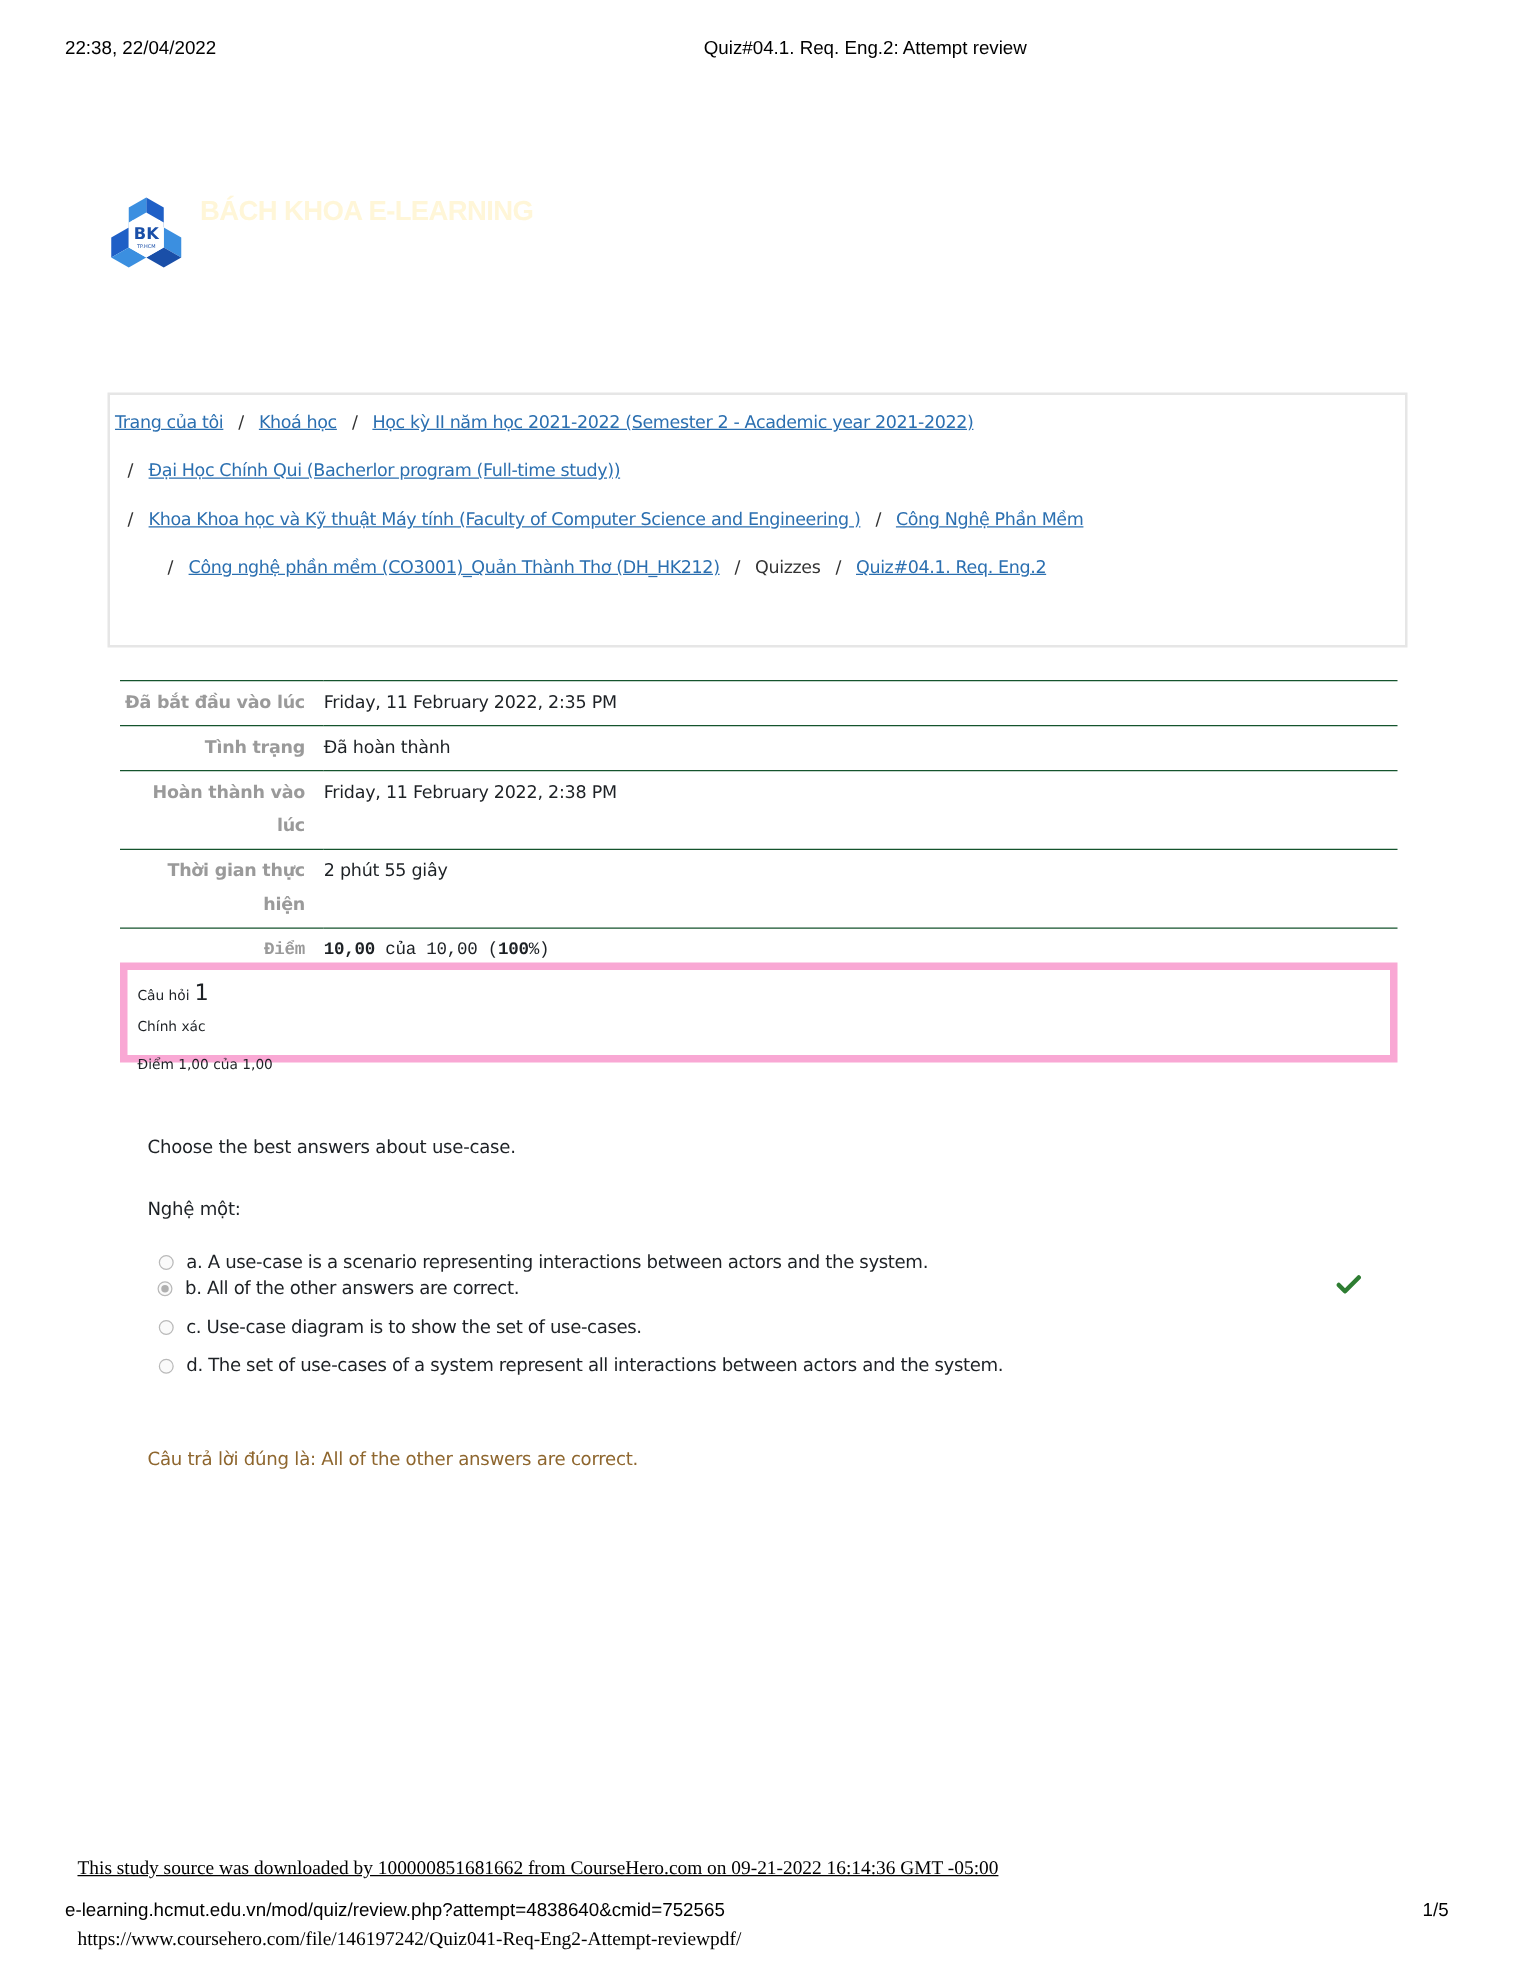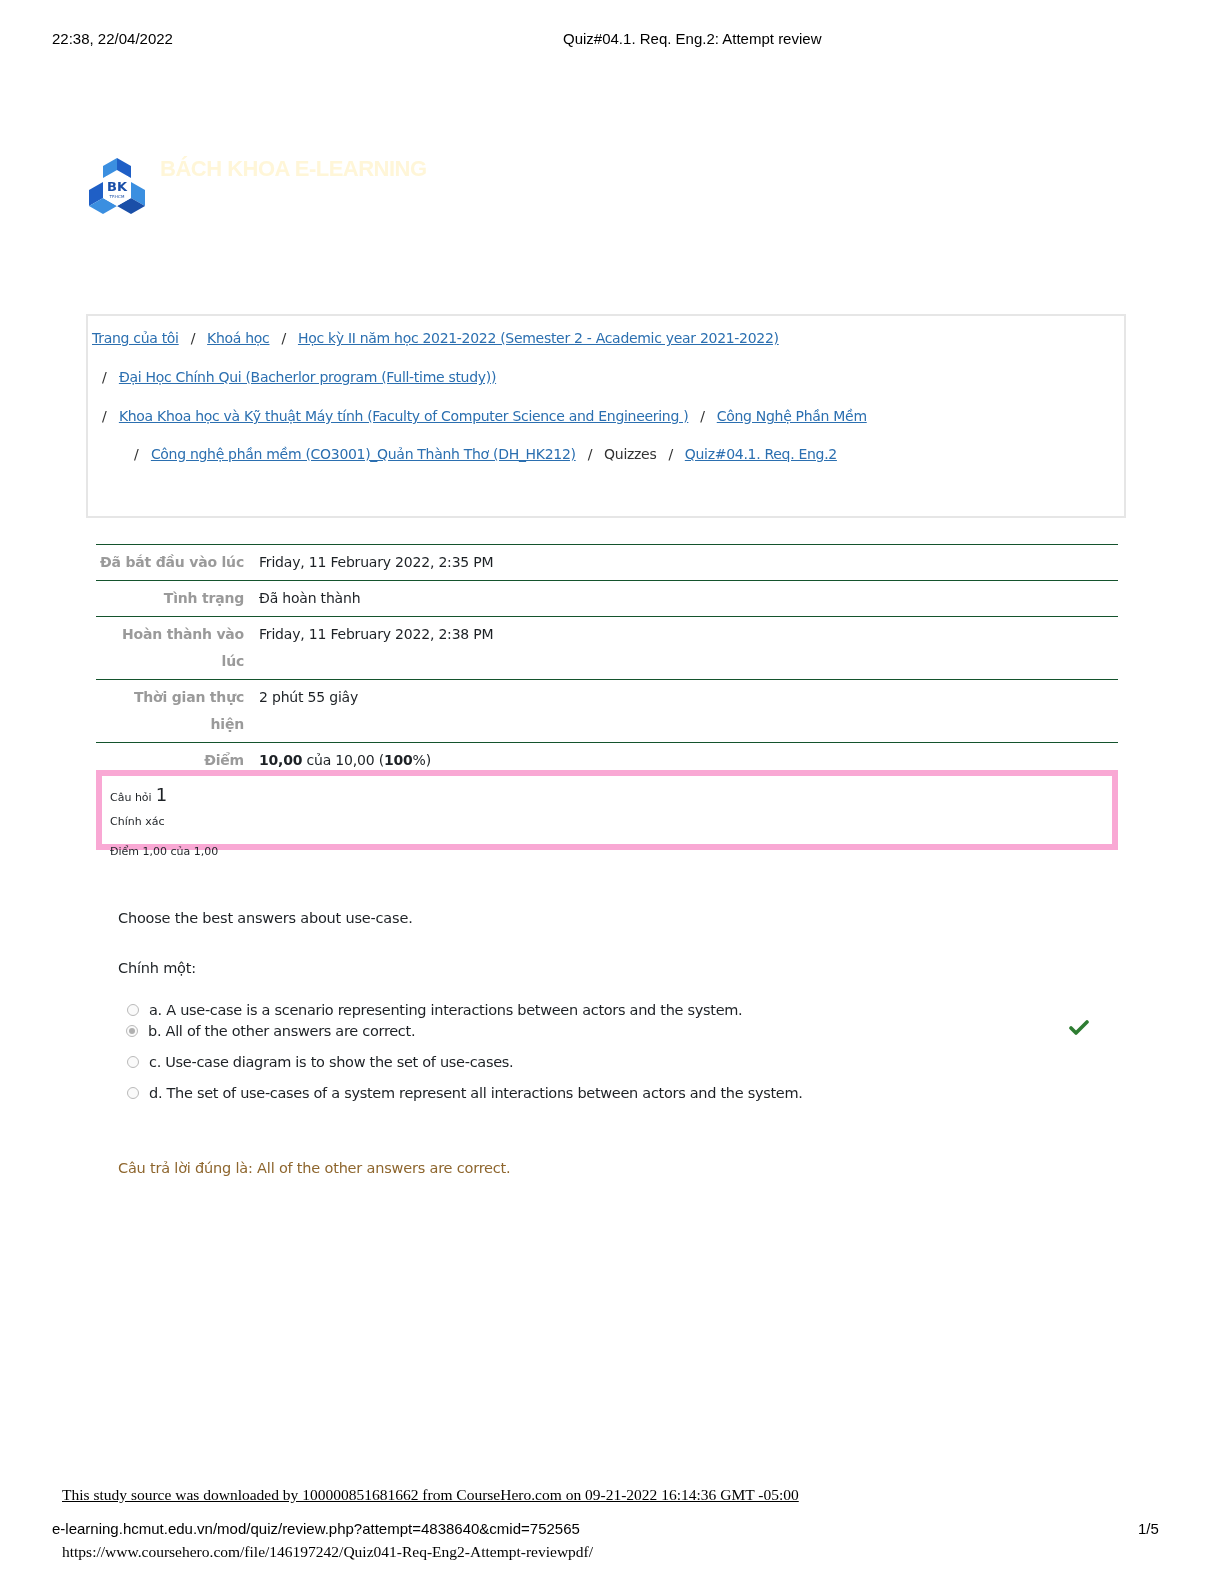--- a/index.html
+++ b/index.html
@@ -12,21 +12,21 @@
                color:#fff6d8; margin-left:14px; letter-spacing:-0.5px; }
   .breadcrumb-box { left:86px; top:314px; width:1040px; height:204px;
                     border:2px solid #e6e6e6; box-sizing:border-box; }
   .bc-line { position:absolute; font-family:"DejaVu Sans", sans-serif; font-size:14px;
              color:#333; white-space:nowrap; letter-spacing:-0.3px; }
   .bc-line a { color:#2b6fb0; text-decoration:underline; }
   .bc-sep { color:#333; margin:0 12px; }
   .summary { left:96px; top:544px; width:1022px; border-collapse:collapse;
              font-family:"DejaVu Sans", sans-serif; font-size:14px; }
   .summary tr { border-top:1px solid #14532d; }
-  .summary tr:last-child { border-bottom:none; }
+  .summary tr:last-child { border-bottom:none;font-family:Liberation Mono, monospace; }
   .summary th { text-align:right; color:#9a9a9a; font-weight:bold; width:148px;
                 padding:4px 15px 4px 0; line-height:27px; vertical-align:top; letter-spacing:-0.2px; }
   .summary td { color:#1d2125; padding:4px 0 4px 0; line-height:27px; vertical-align:top; letter-spacing:-0.2px; }
   .q-info { left:96px; top:770px; width:1022px; height:80px; border:6px solid #f9a8d4;
             box-sizing:border-box; font-family:"DejaVu Sans", sans-serif;text-align:right; }
   .q-no { position:absolute; left:8px; top:8px; font-size:11px; color:#1d2125; }
   .q-no .num { font-size:18px; margin-left:4px; }
   .q-state { position:absolute; left:8px; top:39px; font-size:11px; }
   .q-grade { position:absolute; left:8px; top:69px; font-size:11px; }
   .qtext { left:118px; top:910px; font-family:"DejaVu Sans", sans-serif; font-size:14.5px; letter-spacing:-0.2px; }
@@ -109,21 +109,21 @@
 
 <div class="abs q-info">
   <div class="q-no">
     <span>Câu hỏi</span><span class="num">1</span>
   </div>
   <div class="q-state">Chính xác</div>
   <div class="q-grade">Điểm 1,00 của 1,00</div>
 </div>
 
 <div class="abs qtext">Choose the best answers about use-case.</div>
-<div class="abs prompt">Chính một:</div>
+<div class="abs prompt">Nghệ một:</div>
 
 <div class="opt" style="top:1002px;">
   <span class="radio"></span>
   <span>a. A use-case is a scenario representing interactions between actors and the system.</span>
 </div>
 <div class="opt" style="top:1023px; left:126px;">
   <span class="radio checked"></span>
   <span>b. All of the other answers are correct.</span>
 </div>
 <div class="opt" style="top:1054px;">

